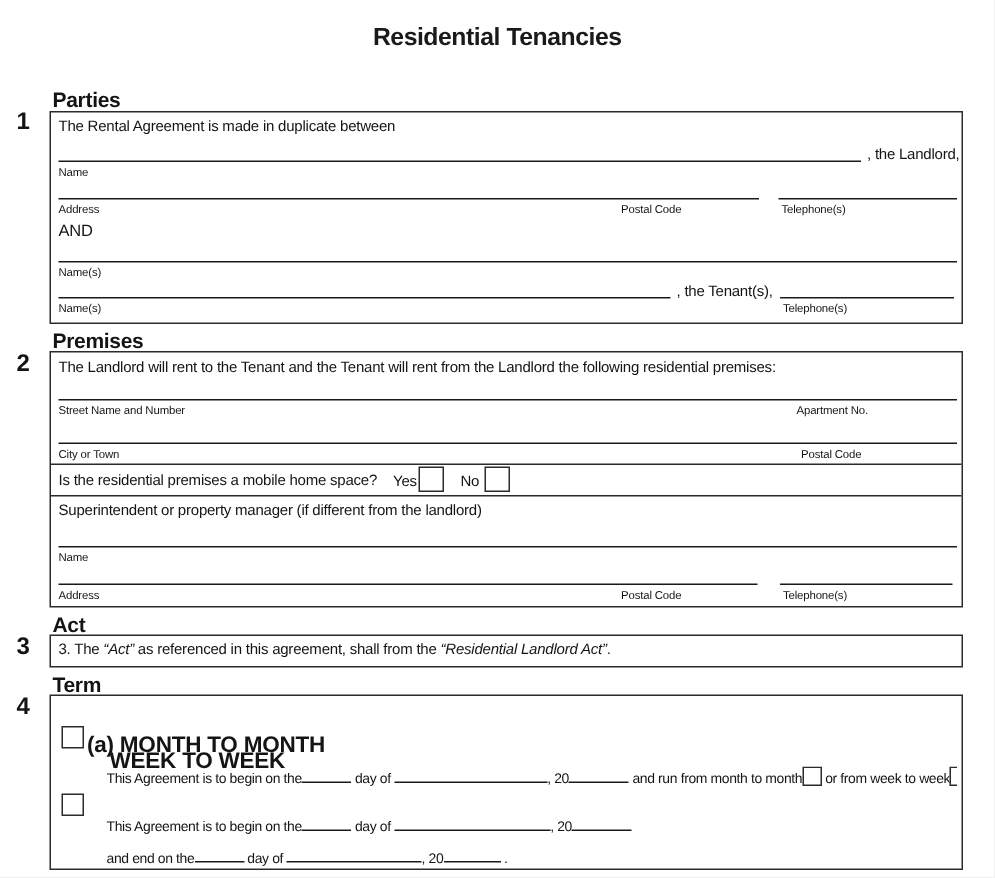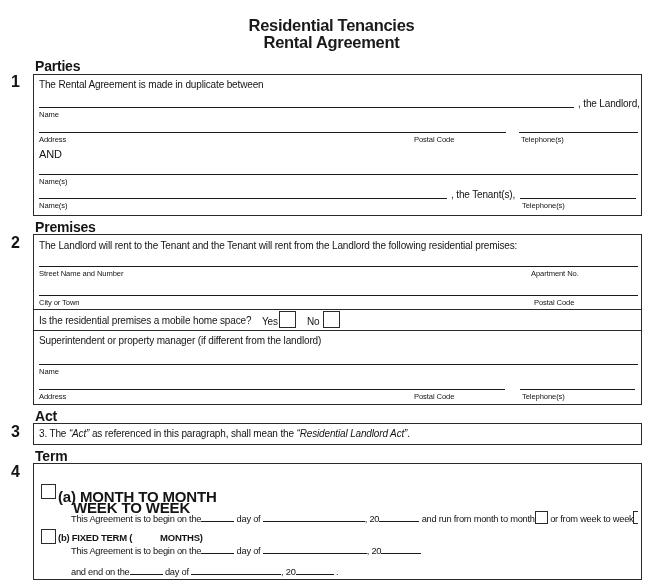--- a/index.html
+++ b/index.html
@@ -25,21 +25,20 @@
   .i{font-style:italic;}
   .and{font-size:11px;letter-spacing:-0.1px;}
 </style>
 </head>
 <body>
 
 <div class="page">
 
   <div class="abs title">
     <div>Residential Tenancies</div>
-    <div>Rental Agreement</div>
   </div>
 
   <div class="abs hdr" style="left:35px;top:58px">Parties</div>
   <div class="abs num" style="left:11px;top:73px">1</div>
 
   <div class="box" style="left:33px;top:74px;width:607px;height:140px">
     <div class="abs body" style="left:5px;top:4px">The Rental Agreement is made in duplicate between</div>
 
     <div class="abs wline" style="left:5px;top:32px;width:535px"></div>
     <div class="abs body" style="left:544px;top:23px">, the Landlord,</div>
@@ -96,40 +95,39 @@
     <div class="abs lbl" style="left:5px;top:157px">Address</div>
     <div class="abs lbl" style="left:380px;top:157px">Postal Code</div>
     <div class="abs wline" style="left:486px;top:154px;width:115px"></div>
     <div class="abs lbl" style="left:488px;top:157px">Telephone(s)</div>
   </div>
 
   <div class="abs hdr" style="left:35px;top:408px">Act</div>
   <div class="abs num" style="left:11px;top:423px">3</div>
 
   <div class="box" style="left:33px;top:423px;width:607px;height:20px">
-    <div class="abs body" style="left:5px;top:4px"><span>3. The </span><span class="i">“Act”</span><span> as referenced in this paragraph, shall mean the </span><span class="i">“Residential Landlord Act”</span><span>.</span></div>
+    <div class="abs body" style="left:5px;top:4px"><span>3. The </span><span class="i">“Act”</span><span> as referenced in this agreement, shall from the </span><span class="i">“Residential Landlord Act”</span><span>.</span></div>
   </div>
 
   <div class="abs hdr" style="left:35px;top:448px">Term</div>
   <div class="abs num" style="left:11px;top:463px">4</div>
 
   <div class="box" style="left:33px;top:463px;width:607px;height:115px">
 
     <div class="cb" style="left:7px;top:20px;width:13px;height:13px"></div>
     <div class="abs body b" style="left:24px;top:24px;font-size:15px">(a) MONTH TO MONTH</div>
     <div class="abs body b" style="left:39px;top:35px;font-size:15px">WEEK TO WEEK</div>
 
     <div class="abs sent" style="left:37px;top:47px;right:3px;overflow:hidden"><span>This Agreement is to begin on the</span><span class="u" style="width:33px"></span>
       <span>day of</span>
       <span class="u" style="width:102px"></span><span>, 20</span><span class="u" style="width:40px"></span>
       <span>and run from month to month</span><span class="cbs"></span>
       <span>or from week to week</span><span class="cbs"></span></div>
 
     <div class="cb" style="left:7px;top:65px;width:13px;height:13px"></div>
-    <div class="abs sent b" style="left:24px;top:68px;font-size:9.5px"><span>(b) FIXED TERM (</span><span class="sp" style="width:28px"></span><span>MONTHS)</span></div>
 
     <div class="abs sent" style="left:37px;top:82px"><span>This Agreement is to begin on the</span><span class="u" style="width:33px"></span>
       <span>day of</span>
       <span class="u" style="width:104px"></span><span>, 20</span><span class="u" style="width:40px"></span></div>
 
     <div class="abs sent" style="left:37px;top:103px"><span>and end on the</span><span class="u" style="width:33px"></span>
       <span>day of</span>
       <span class="u" style="width:90px"></span><span>, 20</span><span class="u" style="width:38px"></span>
       <span>.</span></div>
   </div>

